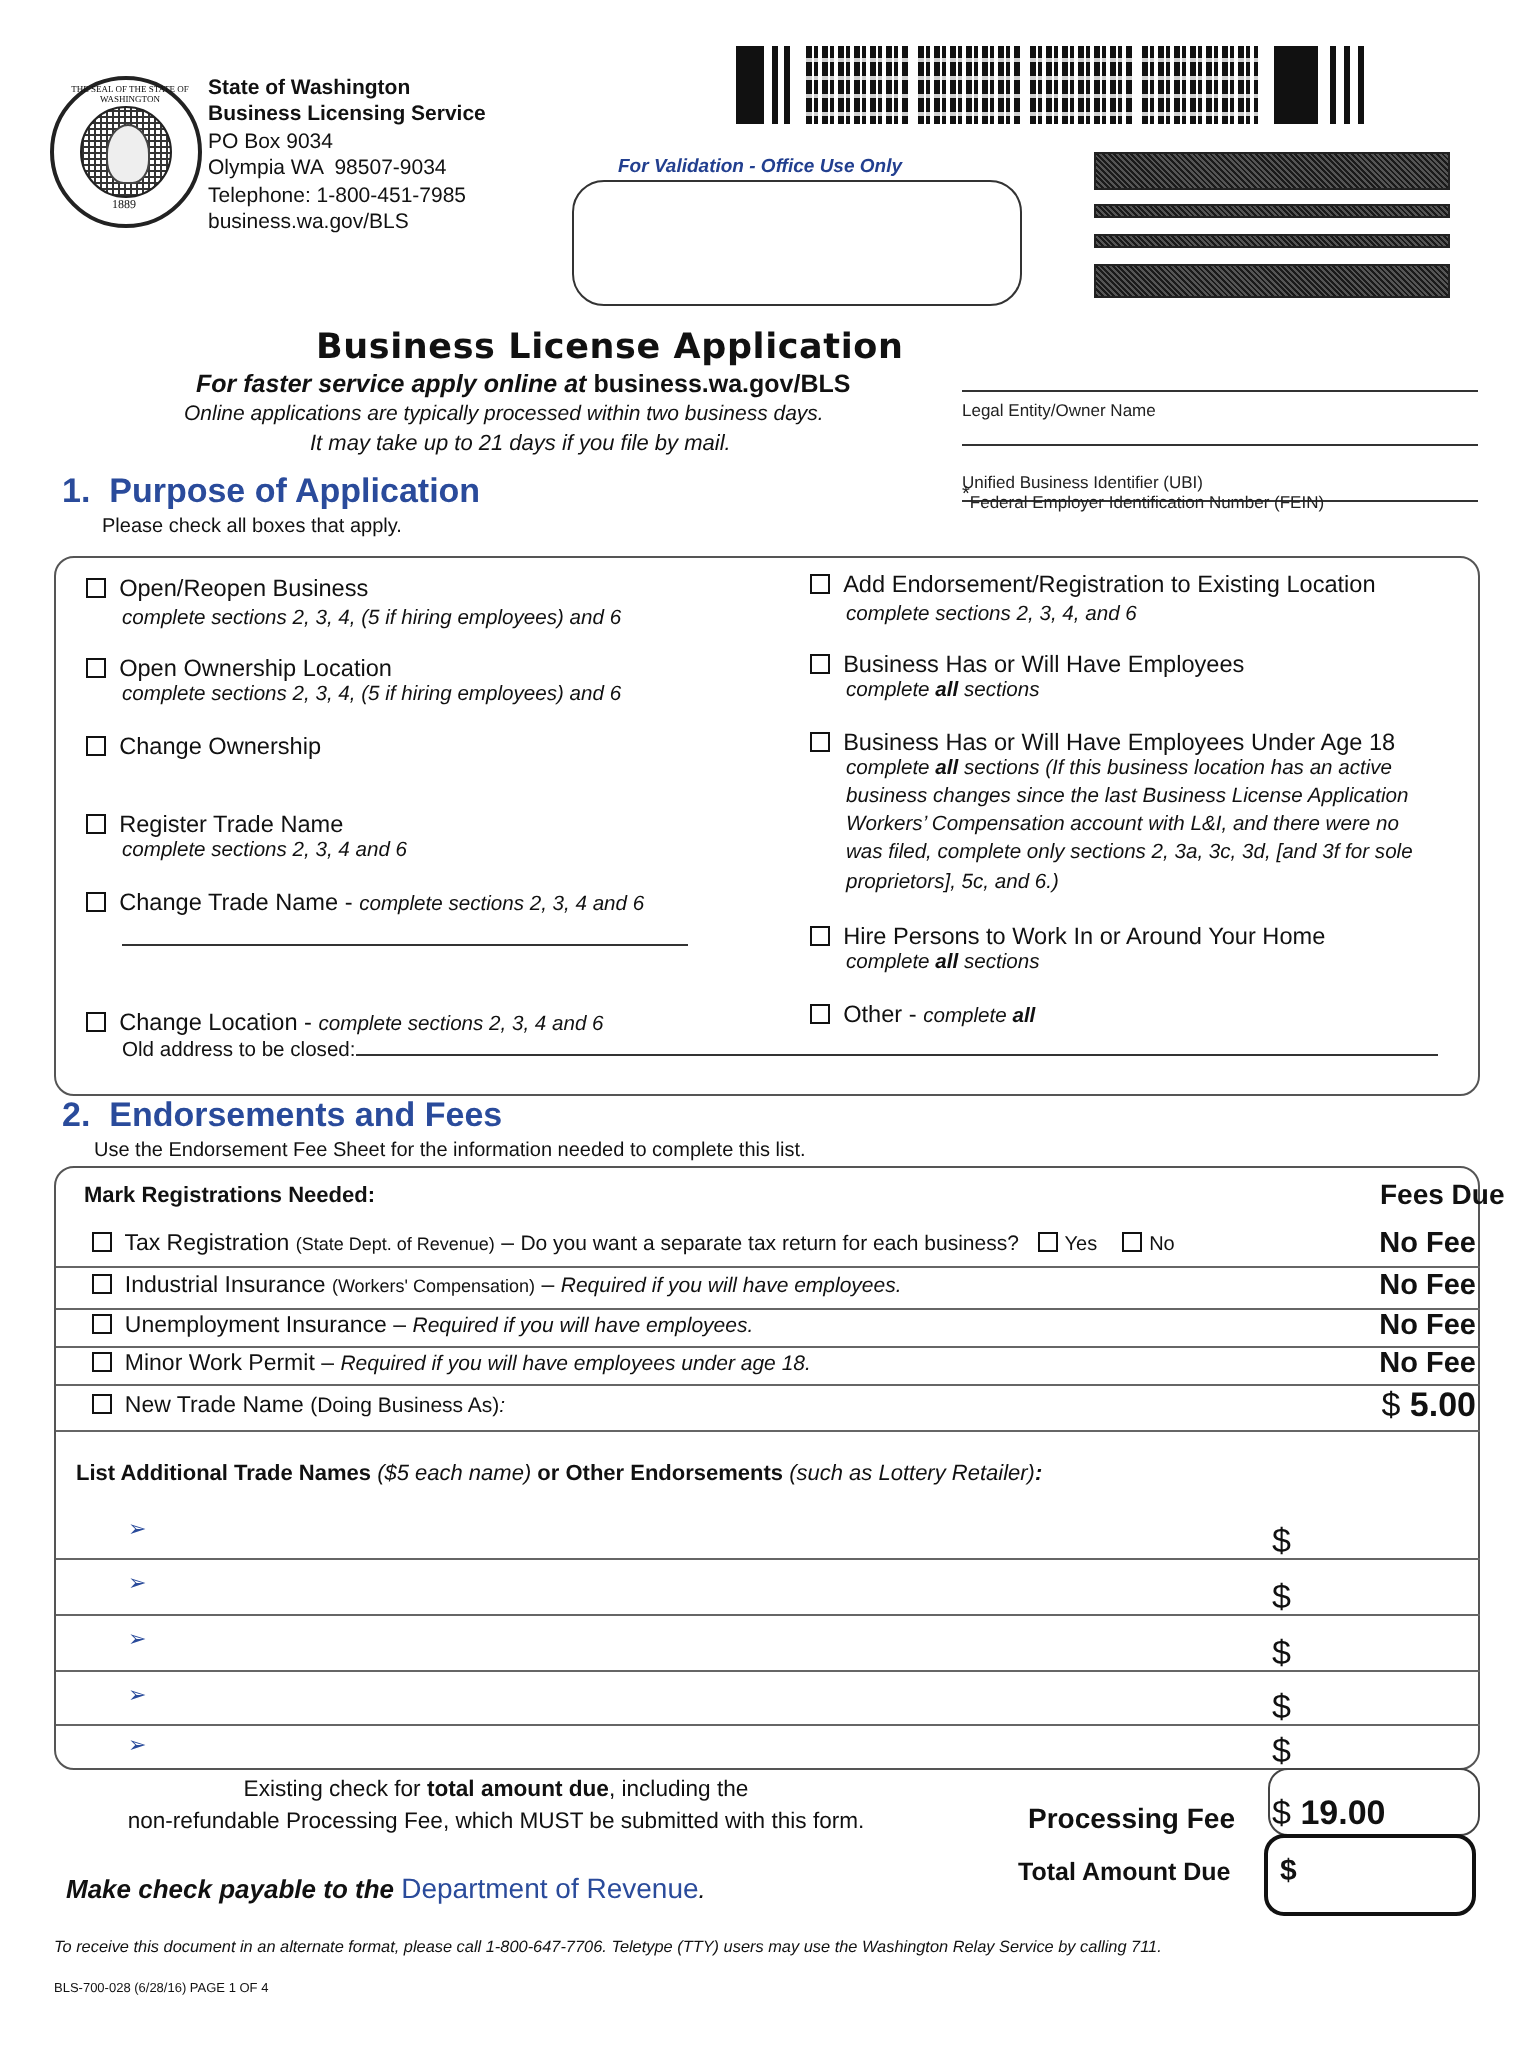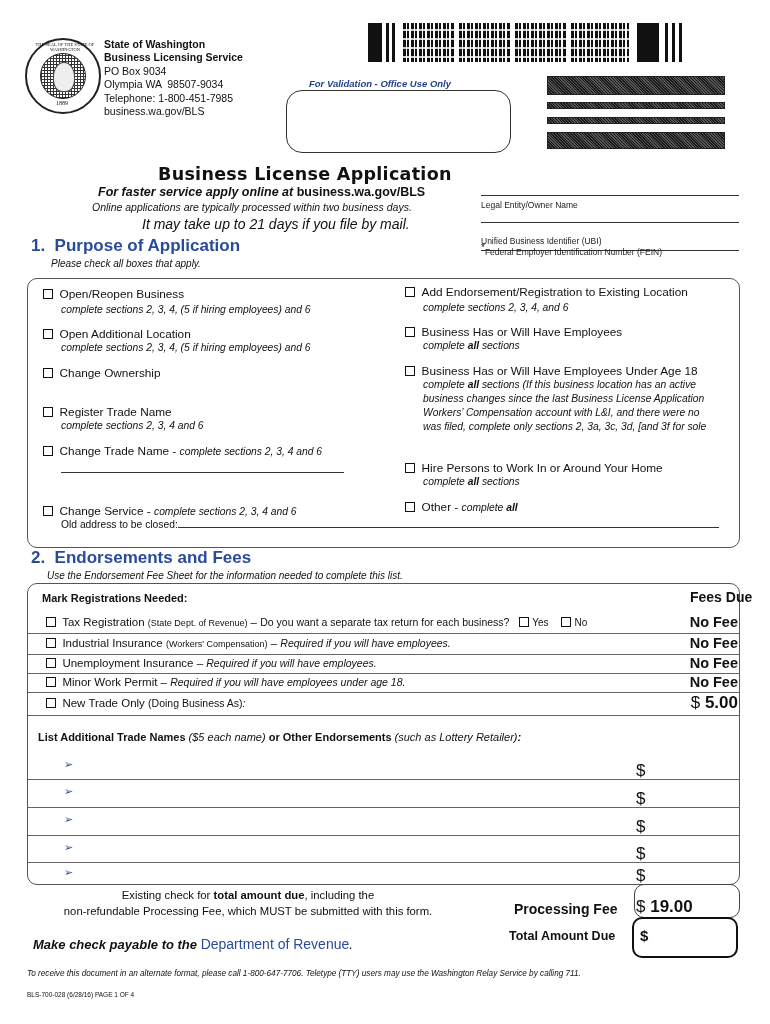--- a/index.html
+++ b/index.html
@@ -30,27 +30,27 @@
   .valid-box { left: 286px; top: 90px; width: 225px; height: 63px; border: 1px solid #333; border-radius: 16px; }
 
   .scanbar { left: 547px; height: 0; background:
       repeating-linear-gradient(45deg, #1a1a1a 0 1px, #555 1px 2px); border: 1px solid #222; }
 
   
   .title { left: 158px; top: 164px; font-size: 17.5px; font-weight: bold; letter-spacing: .3px; font-family: "DejaVu Sans", sans-serif; }
   .subtitle { left: 98px; top: 185px; font-size: 12.5px; font-weight: bold; }
   .subtitle i { font-style: italic; }
   .sub2 { left: 92px; top: 201px; font-size: 10.5px; font-style: italic; }
-  .sub3 { left: 142px; top: 216px; font-size: 14px; font-style: italic; }
+  .sub3 { left: 155px; top: 216px; font-size: 11px; font-style: italic; }
 
   .id-line { left: 481px; width: 258px; border-top: 1px solid #333; }
   .id-label { left: 481px; font-size: 8.5px; color: #222; }
 
   .sec-head { font-size: 17px; font-weight: bold; color: #2a4b9b; }
-  .sec-note { font-size: 10px; font-style: italic; }
+  .sec-note { font-size: 10px; }
 
   
   .box1 { left: 27px; top: 278px; width: 713px; height: 270px; border: 1px solid #555; border-radius: 10px; }
   .cb { display: inline-block; width: 10px; height: 10px; border: 1.4px solid #111; background: #fff; vertical-align: -1px; }
   .opt { font-size: 11.8px; line-height: 14px; }
   .opt-sub { font-size: 10.3px; font-style: italic; line-height: 14px; }
   .line-fill { border-bottom: 1px solid #333; display: inline-block; }
 
   
   .box2 { left: 27px; top: 583px; width: 713px; height: 302px; border: 1px solid #555; border-radius: 10px; }
@@ -127,55 +127,56 @@
 <div class="abs sec-head" style="left:31px;top:236px;white-space:pre;">1.  Purpose of Application</div>
 <div class="abs sec-note" style="left:51px;top:258px;">Please check all boxes that apply.</div>
 
 <div class="abs box1"></div>
 
 <div class="abs" style="left:43px;top:287px;">
   <div class="opt"><span class="cb"></span>&nbsp;&nbsp;<span>Open/Reopen Business</span></div>
   <div class="opt-sub" style="margin-left:18px;margin-top:2px;">complete sections 2, 3, 4, (5 if hiring employees) and 6</div>
 </div>
 <div class="abs" style="left:43px;top:327px;">
-  <div class="opt"><span class="cb"></span>&nbsp;&nbsp;<span>Open Additional Location</span></div>
+  <div class="opt"><span class="cb"></span>&nbsp;&nbsp;<span>Open Ownership Location</span></div>
   <div class="opt-sub" style="margin-left:18px;">complete sections 2, 3, 4, (5 if hiring employees) and 6</div>
 </div>
 <div class="abs" style="left:43px;top:366px;">
   <div class="opt"><span class="cb"></span>&nbsp;&nbsp;<span>Change Ownership</span></div>
 </div>
 <div class="abs" style="left:43px;top:405px;">
   <div class="opt"><span class="cb"></span>&nbsp;&nbsp;<span>Register Trade Name</span></div>
   <div class="opt-sub" style="margin-left:18px;">complete sections 2, 3, 4 and 6</div>
 </div>
 <div class="abs" style="left:43px;top:444px;">
   <div class="opt"><span class="cb"></span>&nbsp;&nbsp;<span>Change Trade Name - </span><span class="opt-sub">complete sections 2, 3, 4 and 6</span></div>
   <div class="line-fill" style="width:283px;margin-left:18px;margin-top:12px;"></div>
 </div>
 <div class="abs" style="left:43px;top:504px;">
-  <div class="opt"><span class="cb"></span>&nbsp;&nbsp;<span>Change Service - </span><span class="opt-sub">complete sections 2, 3, 4 and 6</span></div>
+  <div class="opt"><span class="cb"></span>&nbsp;&nbsp;<span>Change Location - </span><span class="opt-sub">complete sections 2, 3, 4 and 6</span></div>
   <div style="margin-left:18px;font-size:10.3px;">
     <span>Old address to be closed:</span><span class="line-fill" style="width:541px;"></span>
   </div>
 </div>
 
 <div class="abs" style="left:405px;top:285px;">
   <div class="opt"><span class="cb"></span>&nbsp;&nbsp;<span>Add Endorsement/Registration to Existing Location</span></div>
   <div class="opt-sub" style="margin-left:18px;margin-top:2px;">complete sections 2, 3, 4, and 6</div>
 </div>
 <div class="abs" style="left:405px;top:325px;">
   <div class="opt"><span class="cb"></span>&nbsp;&nbsp;<span>Business Has or Will Have Employees</span></div>
   <div class="opt-sub" style="margin-left:18px;"><span>complete </span><b>all</b><span> sections</span></div>
 </div>
 <div class="abs" style="left:405px;top:364px;">
   <div class="opt"><span class="cb"></span>&nbsp;&nbsp;<span>Business Has or Will Have Employees Under Age 18</span></div>
   <div class="opt-sub" style="margin-left:18px;"><span>complete </span><b>all</b><span> sections (If this business location has an active</span></div>
   <div class="opt-sub" style="margin-left:18px;">business changes since the last Business License Application</div>
   <div class="opt-sub" style="margin-left:18px;">Workers’  Compensation account with L&amp;I, and there were no</div>
   <div class="opt-sub" style="margin-left:18px;">was filed, complete only sections 2, 3a, 3c, 3d, [and 3f for sole</div>
+  <div class="opt-sub" style="margin-left:18px;margin-top:1px;">proprietors], 5c, and 6.)</div>
 </div>
 <div class="abs" style="left:405px;top:461px;">
   <div class="opt"><span class="cb"></span>&nbsp;&nbsp;<span>Hire Persons to Work In or Around Your Home</span></div>
   <div class="opt-sub" style="margin-left:18px;"><span>complete </span><b>all</b><span> sections</span></div>
 </div>
 <div class="abs" style="left:405px;top:500px;">
   <div class="opt"><span class="cb"></span>&nbsp;&nbsp;<span>Other - </span><span class="opt-sub">complete </span><b class="opt-sub">all</b></div>
 </div>
 
 <div class="abs sec-head" style="left:31px;top:548px;white-space:pre;">2.  Endorsements and Fees</div>
@@ -211,21 +212,21 @@
 
 <div class="abs reg" style="left:46px;top:676px;">
   <span class="cb"></span>&nbsp;
   <span>Minor Work Permit</span><span style="white-space:pre;"> – </span><i>Required if you will have employees under age 18.</i>
 </div>
 <div class="abs fee" style="top:674px;">No Fee</div>
 <div class="abs row-line" style="top:692px;"></div>
 
 <div class="abs reg" style="left:46px;top:697px;">
   <span class="cb"></span>&nbsp;
-  <span>New Trade Only</span> <span style="font-size:10.5px;">(Doing Business As)</span><i>:</i>
+  <span>New Trade Name</span> <span style="font-size:10.5px;">(Doing Business As)</span><i>:</i>
 </div>
 <div class="abs fee" style="top:693px;font-size:17px;">
   <span style="font-weight:normal;">$</span>&nbsp;<span>5.00</span>
 </div>
 <div class="abs row-line" style="top:715px;"></div>
 
 <div class="abs" style="left:38px;top:731px;font-size:11px;">
   <b>List Additional Trade Names</b><i style="white-space:pre;"> ($5 each name) </i><b>or Other Endorsements</b><i style="white-space:pre;"> (such as Lottery Retailer)</i><b><i>:</i></b>
 </div>
 

